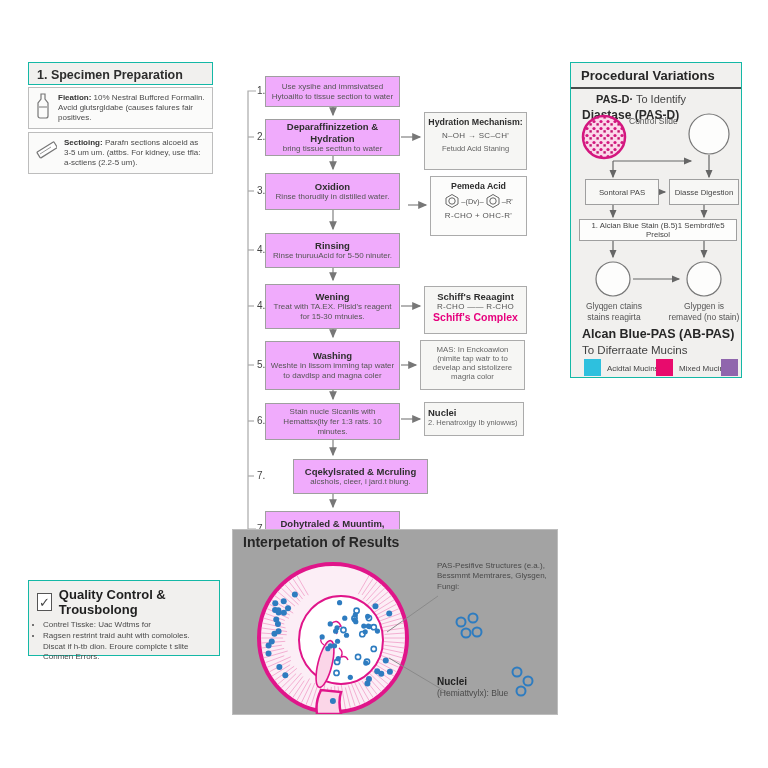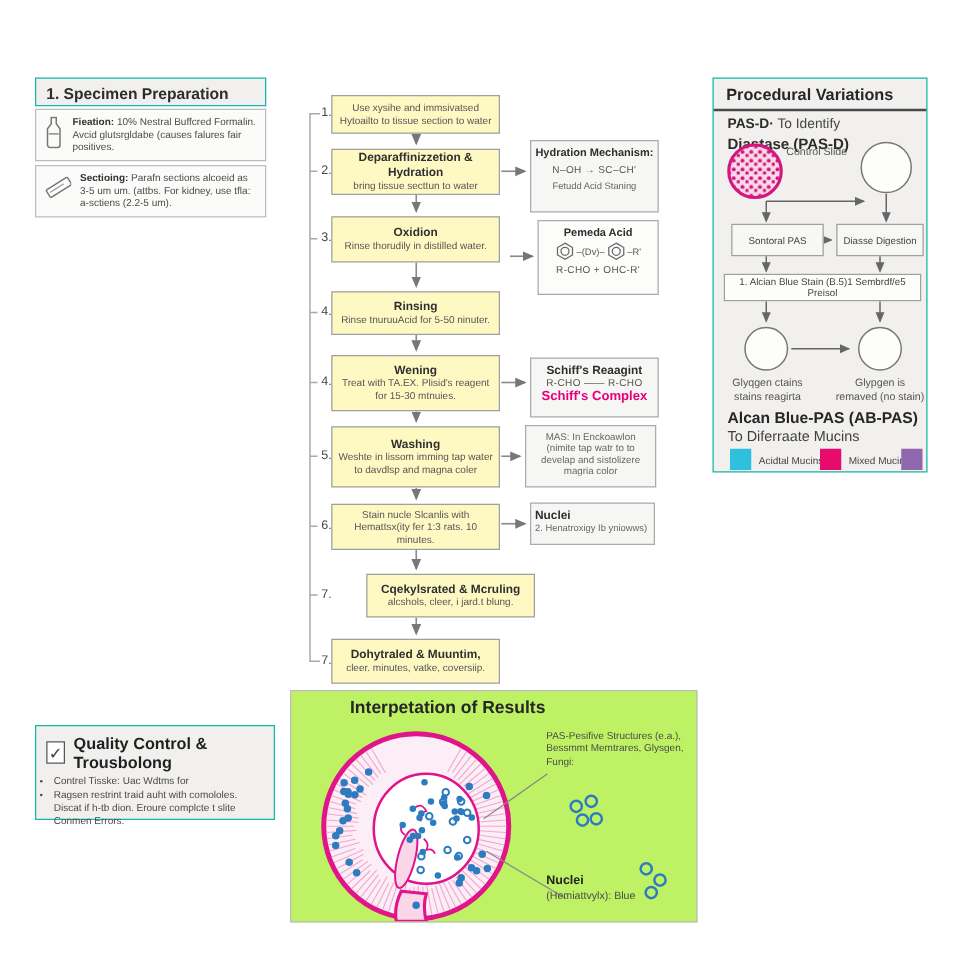--- a/index.html
+++ b/index.html
@@ -13,61 +13,61 @@
   
   .panel { position:absolute; background:#f1f0ee; border:1px solid #14b8a6; }
   .whitebox { position:absolute; background:#fbfbfa; border:1px solid #bdbdbd; }
 
   
   .sp-title { font-size:12.5px; font-weight:bold; color:#2d2d2d; padding:5px 8px; }
   .sp-item { display:flex; gap:7px; padding:5px 6px; font-size:8px; line-height:1.25; color:#4a4a4a; }
   .sp-item b { color:#333; }
 
   
-  .fstep { position:absolute; left:265px; width:135px; background:#fef9c3; border:1px solid #9f9f9f;
+  .fstep { position:absolute; left:265px; width:135px; background:#f0abfc; border:1px solid #9f9f9f;
            text-align:center; padding:3px 4px; display:flex; flex-direction:column; justify-content:center; }
   .ftitle { font-size:9.5px; font-weight:bold; color:#2f2f2f; line-height:1.2; }
   .fbody  { font-size:8px; color:#555; line-height:1.25; }
   .fnum { position:absolute; left:257px; width:18px; font-size:10px; color:#444; }
 
   
   .sbox { position:absolute; background:#f6f6f4; border:1px solid #ababab; text-align:center; padding:4px 3px; }
   .sbox .t { font-size:9.5px; font-weight:bold; color:#2e2e2e; }
   .sbox .f { font-size:8px; color:#555; letter-spacing:0.3px; }
   .sbox .cap { font-size:7.5px; color:#666; }
   .sbox .hl { font-size:10.5px; font-weight:bold; color:#e6007d; }
   .ringrow { display:flex; align-items:center; justify-content:center; gap:1px; margin:2px 0; color:#555; font-size:7.5px; }
 
   
   #variations { left:570px; top:62px; width:172px; height:316px; }
   .var-title { font-size:13px; font-weight:bold; color:#262626; padding:5px 10px 4px;
                border-bottom:2px solid #4a4a4a; }
-  .pasd { position:absolute; left:11px; top:30px; font-size:11px; color:#444; }
+  .pasd { position:absolute; left:25px; top:30px; font-size:11px; color:#444; }
   .pasd b { color:#2b2b2b; }
   .pasd2 { position:absolute; left:11px; top:45px; font-size:12px; font-weight:bold; color:#2b2b2b; }
   .vlabel { position:absolute; font-size:8.5px; color:#555; text-align:center; line-height:1.25; }
   .vbox { position:absolute; background:#f7f7f5; border:1px solid #9f9f9f; font-size:7.8px; color:#444;
           display:flex; align-items:center; justify-content:center; text-align:center; padding:1px 2px; }
   .abpas1 { position:absolute; left:11px; font-size:12.5px; font-weight:bold; color:#262626; }
   .abpas2 { position:absolute; left:11px; font-size:11.5px; color:#3f3f3f; }
   .swatch { position:absolute; width:17px; height:17px; }
   .swlabel { position:absolute; font-size:8px; color:#444; }
 
   
   #quality { left:28px; top:580px; width:192px; height:76px; }
   .q-head { display:flex; align-items:center; gap:7px; padding:6px 8px 2px; }
   .q-title { font-size:13px; font-weight:bold; color:#1f1f1f; }
   .q-check { width:18px; height:18px; background:#fff; border:1.5px solid #555; display:flex;
              align-items:center; justify-content:center; font-size:13px; color:#444; }
   .q-bullets { padding:1px 8px 4px 14px; font-size:8px; color:#4a4a4a; line-height:1.3; }
   .q-bullets li { margin-bottom:1px; }
 
   
-  #results { position:absolute; left:232px; top:552px; width:326px; height:186px;
-             background:#bef264; border:1px solid #bdbdbd;padding-left:37px; }
+  #results { position:absolute; left:232px; top:529px; width:326px; height:186px;
+             background:#a3a3a3; border:1px solid #bdbdbd; }
   .r-title { font-size:14px; font-weight:bold; color:#262626; padding:4px 10px; }
   .r-ann1 { position:absolute; left:204px; top:31px; width:116px; font-size:8px; color:#4a4a4a; line-height:1.3; }
   .r-ann2 { position:absolute; left:204px; top:146px; width:110px; line-height:1.2; }
   .r-ann2 .b { font-size:10px; font-weight:bold; color:#222; }
   .r-ann2 .s { font-size:8.5px; color:#4a4a4a; }
 
   svg.overlay { position:absolute; left:0; top:0; pointer-events:none; }
   .hex { stroke:#666; fill:none; stroke-width:1; }
 </style>
 </head>

